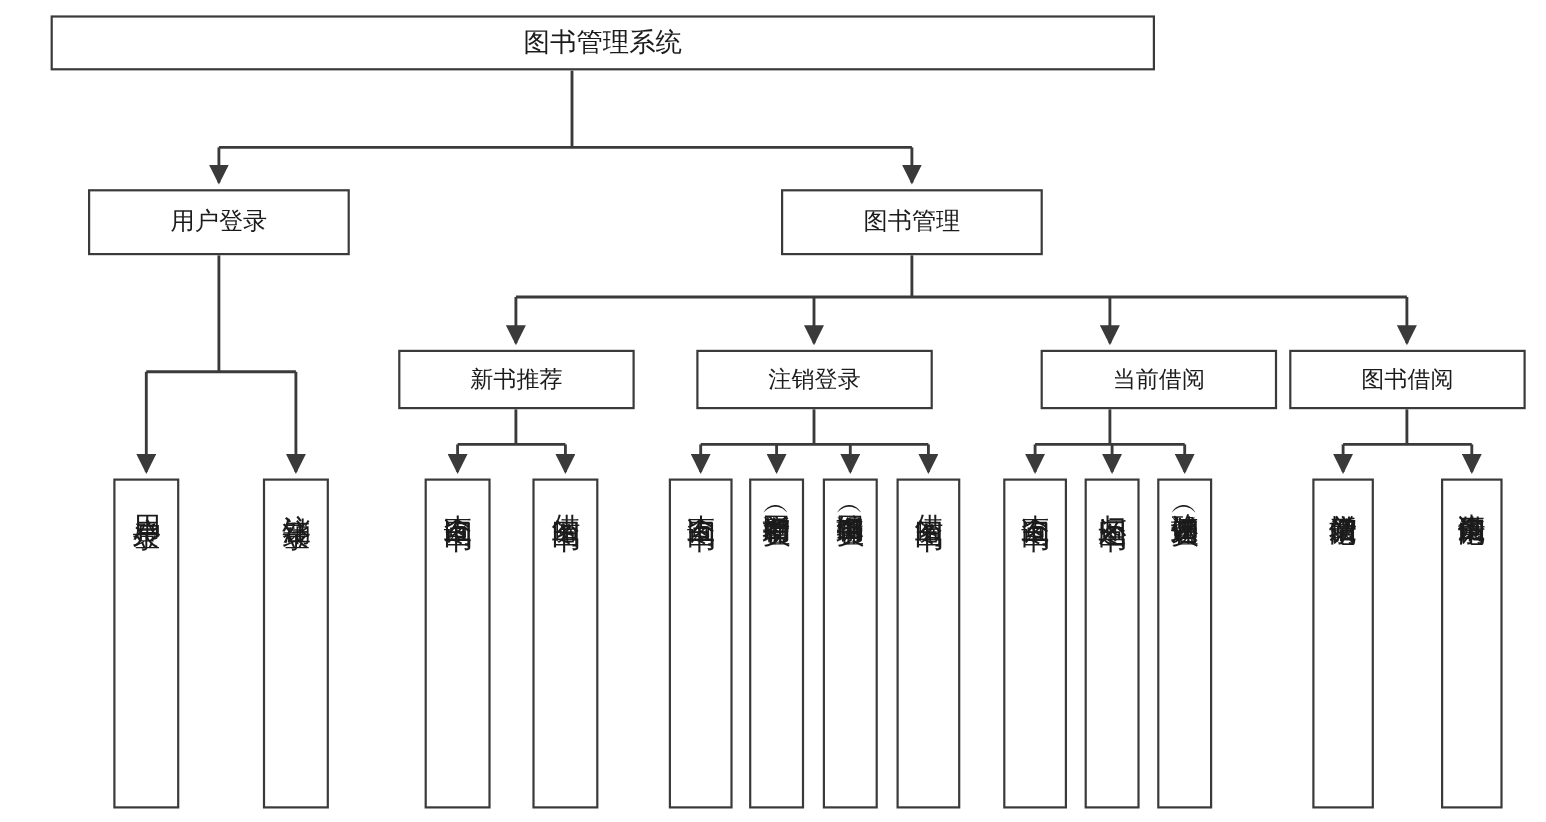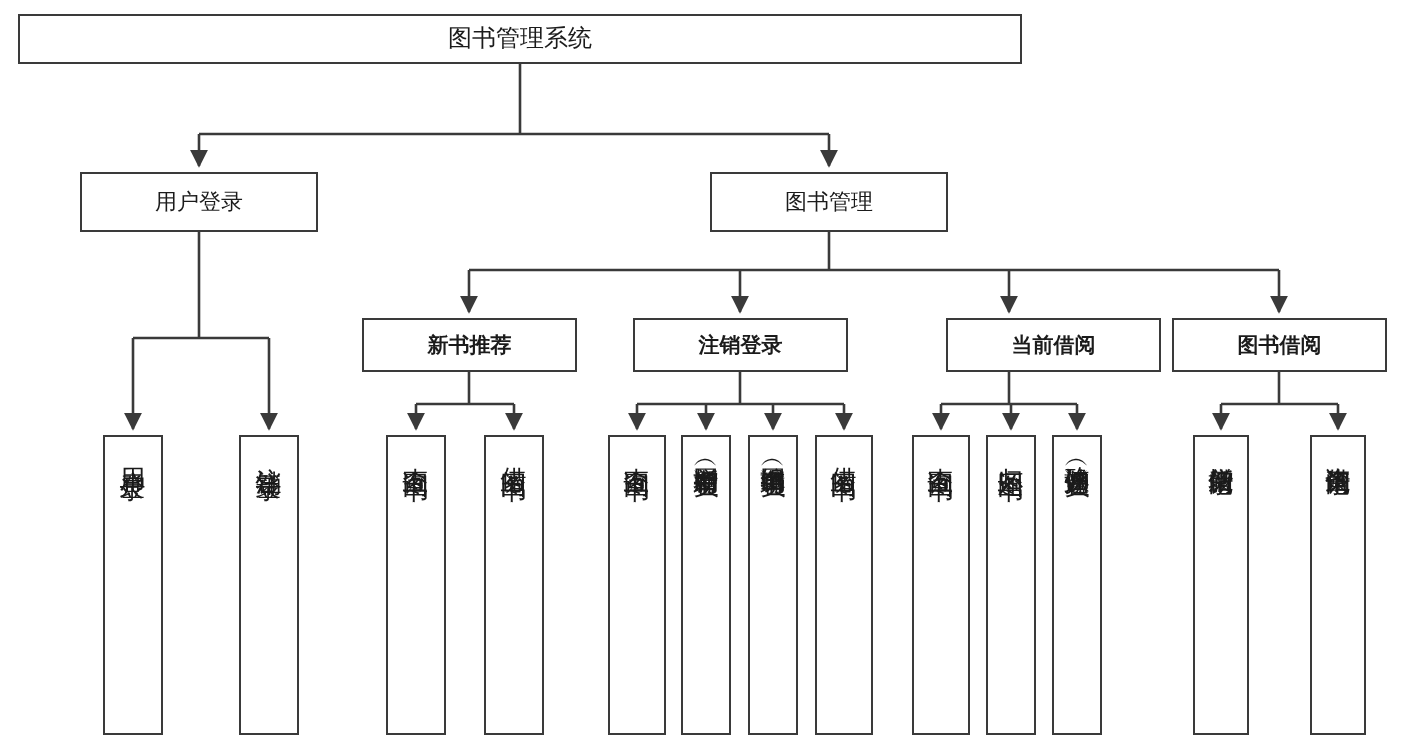--- a/index.html
+++ b/index.html
@@ -36,24 +36,24 @@
     justify-content: center;
     color: #1b1b1b;
   }
   .node .lbl {
     display: block;
     text-align: center;
     line-height: 1.05;
     white-space: nowrap;
   }
   
-  .node.root { font-size: 24px; }
+  .node.root { font-size: 24px; margin-left: 28px; }
   
   .node.h1 { font-size: 22px; }
-  .node.h2 { font-size: 21px; font-weight: bold; }
+  .node.h2 { font-size: 21px; }
   
   .node.leaf {
     align-items: flex-start;
     justify-content: center;
     padding-top: 10px;
   }
   .node.leaf .lbl {
     writing-mode: vertical-rl;
     text-orientation: upright;
     font-size: 26px;

